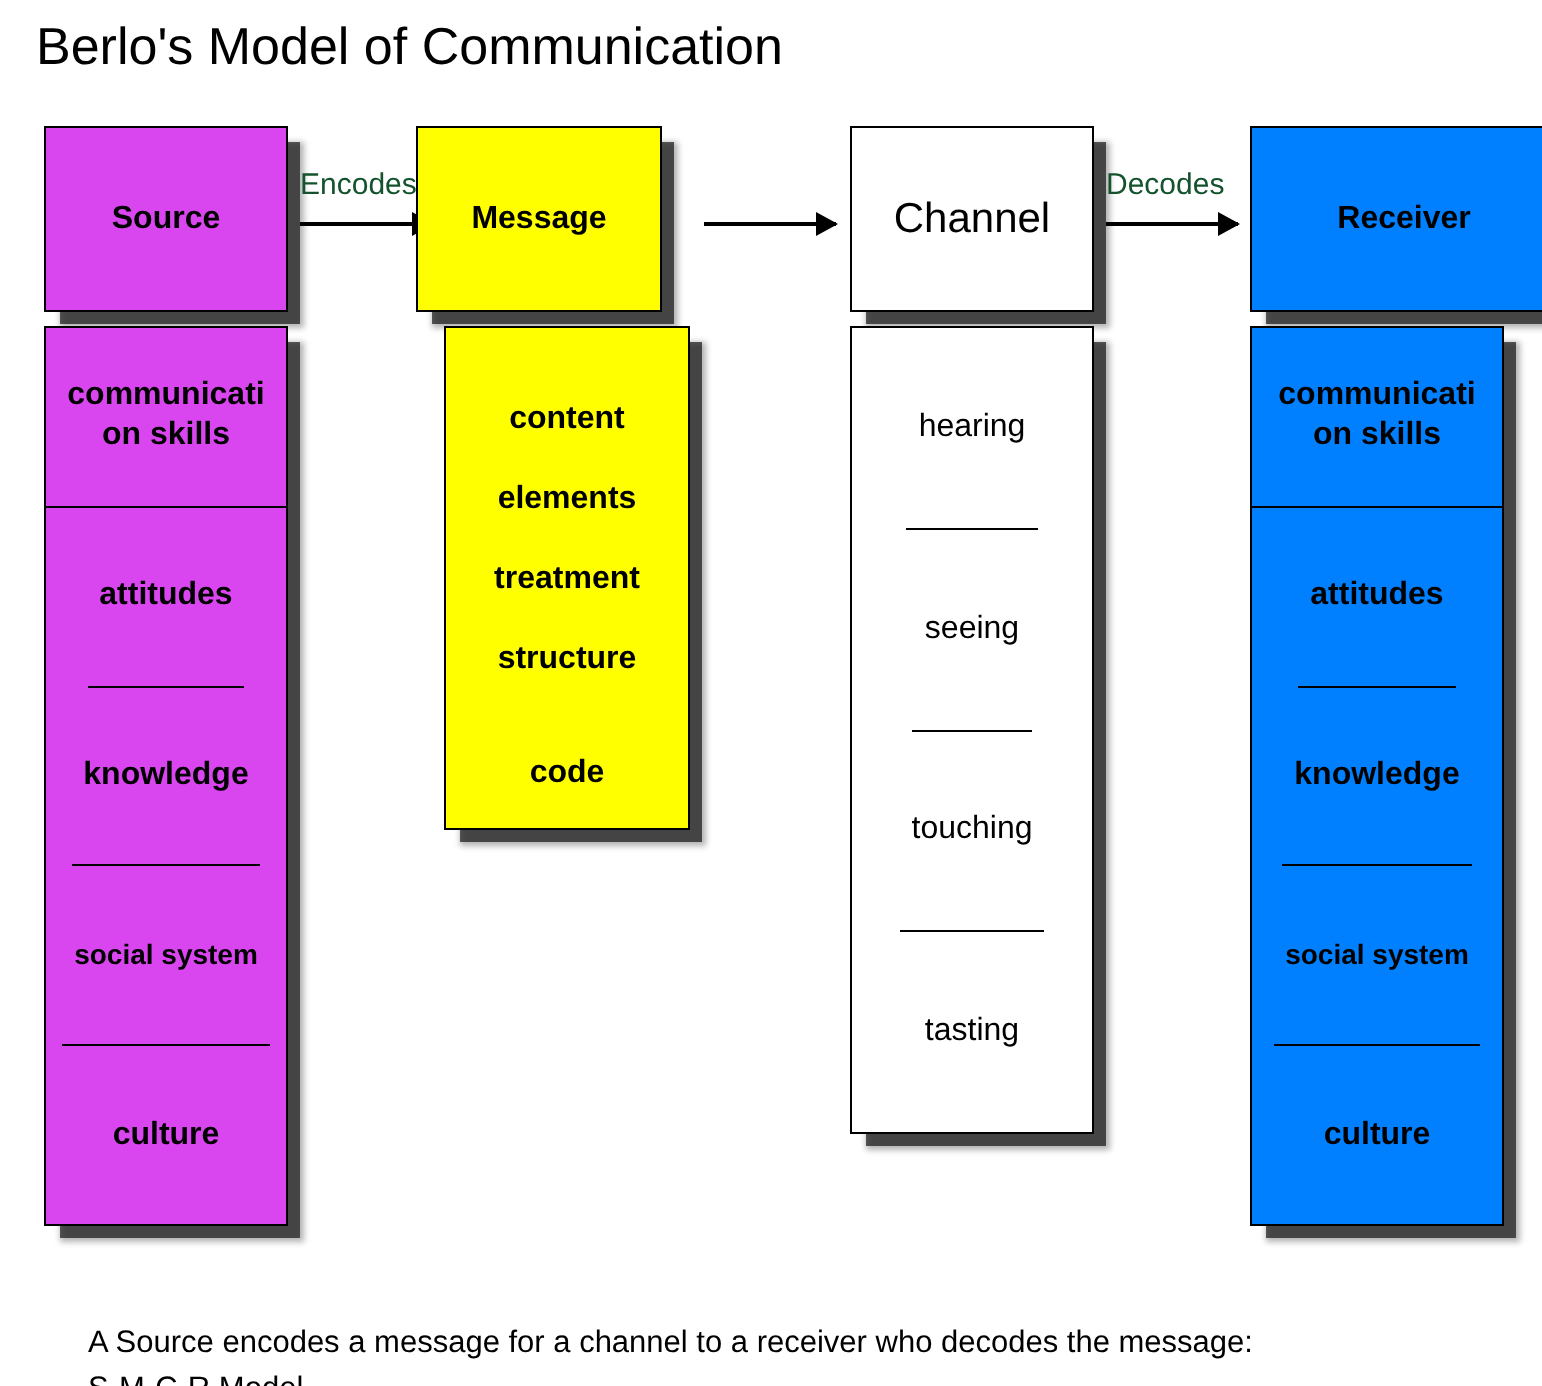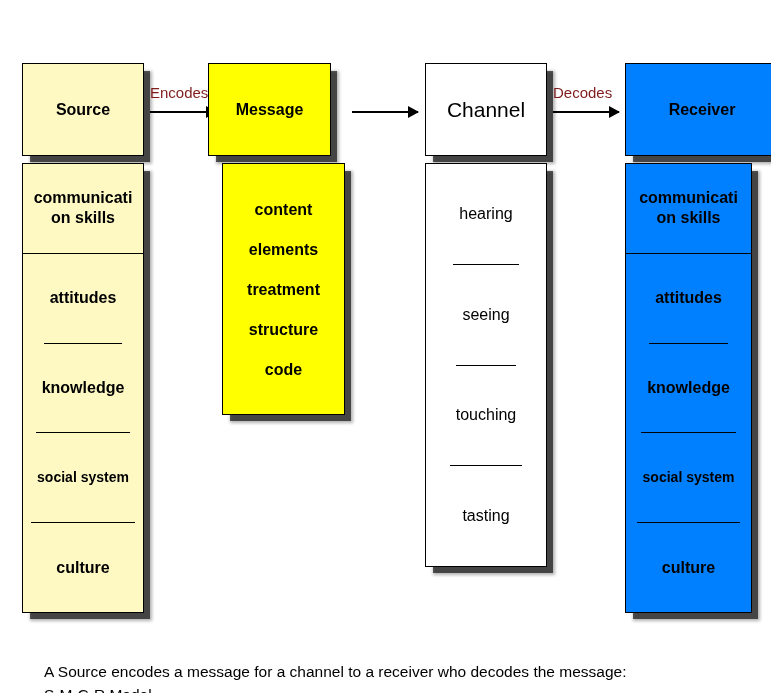--- a/index.html
+++ b/index.html
@@ -88,24 +88,24 @@
     padding-top: 38px;
     box-sizing: border-box;
   }
   .msg-line {
     font-size: 16px;
     font-weight: bold;
     line-height: 1;
     margin-bottom: 24px;
     text-align: right;
   }
-  .msg-line:last-child { margin-bottom: 0; }
-
-  
-  .c-red   { background: #fef9c3; }
+  .msg-line:last-child { margin-bottom: 0; margin-top: 17px; }
+
+  
+  .c-red   { background: #d946ef; }
   .c-yellow{ background: #FFFF00; }
   .c-white { background: #FFFFFF; }
   .c-blue  { background: #0080FF; }
 
   
   .arrow {
     position: absolute;
     height: 2px;
     background: #000000;
   }
@@ -117,39 +117,40 @@
     width: 0; height: 0;
     border-top: 6px solid transparent;
     border-bottom: 6px solid transparent;
     border-left: 11px solid #000000;
   }
   .arrow-label {
     position: absolute;
     font-size: 15px;
     font-weight: normal;
     white-space: nowrap;
-    color: #7f1d1d;
+    color: #14532d;
   }
 
   
   .caption {
     position: absolute;
     left: 44px;
     top: 660px;
     width: 700px;
     font-size: 15.5px;
     line-height: 1.5;
     color: #000000;
   }
 </style>
 </head>
 <body>
 
 <div id="diagram-root">
 
+  <div class="page-title">Berlo's Model of Communication</div>
 
   <div class="box header-box c-red" style="left:22px; top:63px; width:122px;">
     <span>Source</span>
   </div>
 
   <div class="box list-box c-red" style="left:22px; top:163px; width:122px; height:450px;">
     <div class="list-cell">communicati on skills</div>
     <div class="list-cell">attitudes</div>
     <div class="list-cell">knowledge</div>
     <div class="list-cell small">social system</div>

